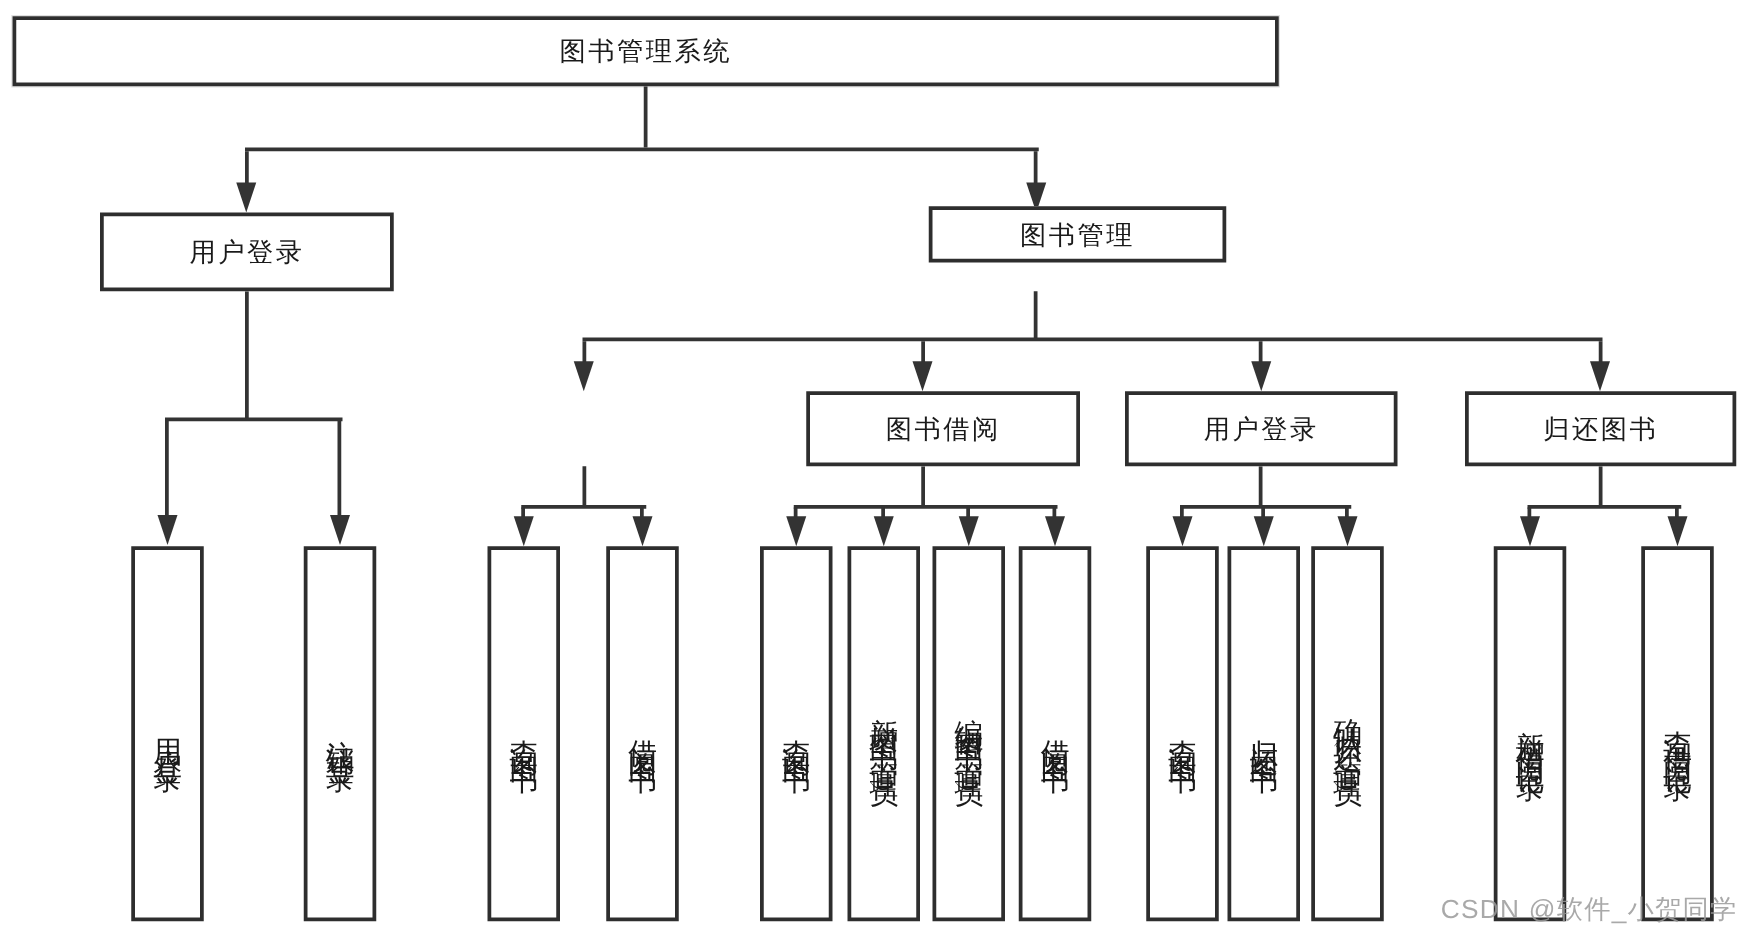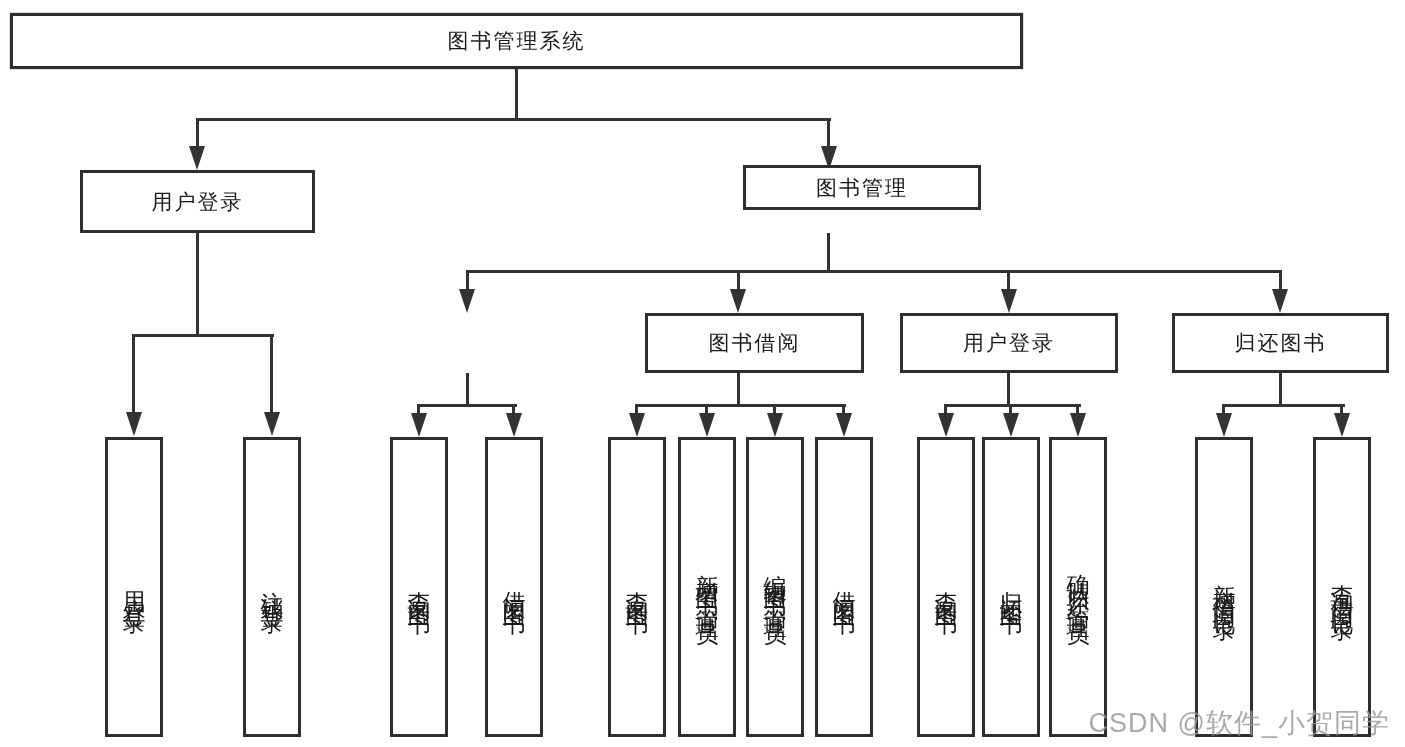--- a/index.html
+++ b/index.html
@@ -39,21 +39,21 @@
   }
   .v{position:absolute;width:3px;background:var(--line);z-index:1;}
   .h{position:absolute;height:3px;background:var(--line);z-index:1;}
   .arrow{
     position:absolute;width:0;height:0;z-index:1;
     border-left:8px solid transparent;border-right:8px solid transparent;
     border-top:24px solid var(--line);
   }
   .watermark{
     position:absolute;right:15px;bottom:6px;z-index:5;
-    font-size:27px;letter-spacing:1px;color:var(--wm);opacity:0.85;
+    font-size:21px;letter-spacing:1px;color:var(--wm);opacity:0.85;
   }
 </style>
 </head>
 <body>
 
 <div class="canvas">
 
   <div class="node root">图书管理系统</div>
 
   <div class="node l2a">用户登录</div>

